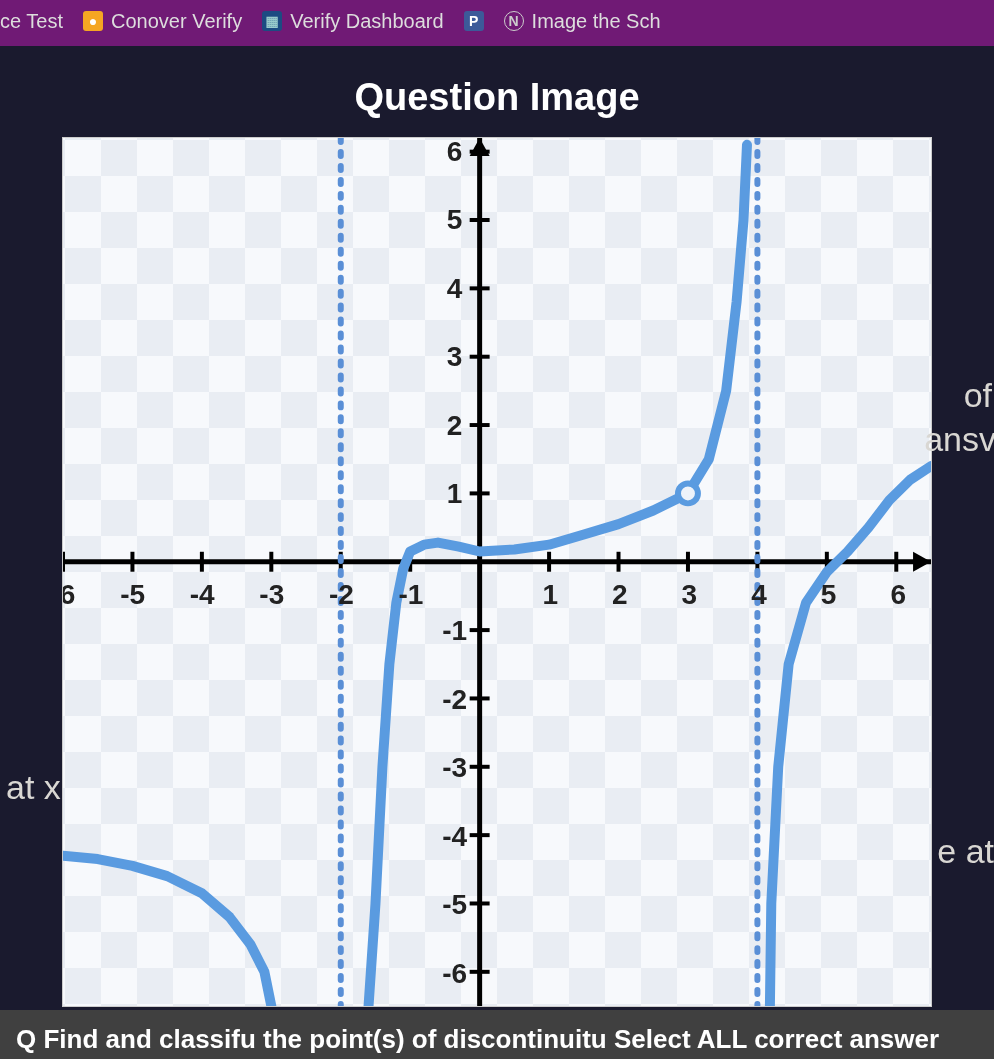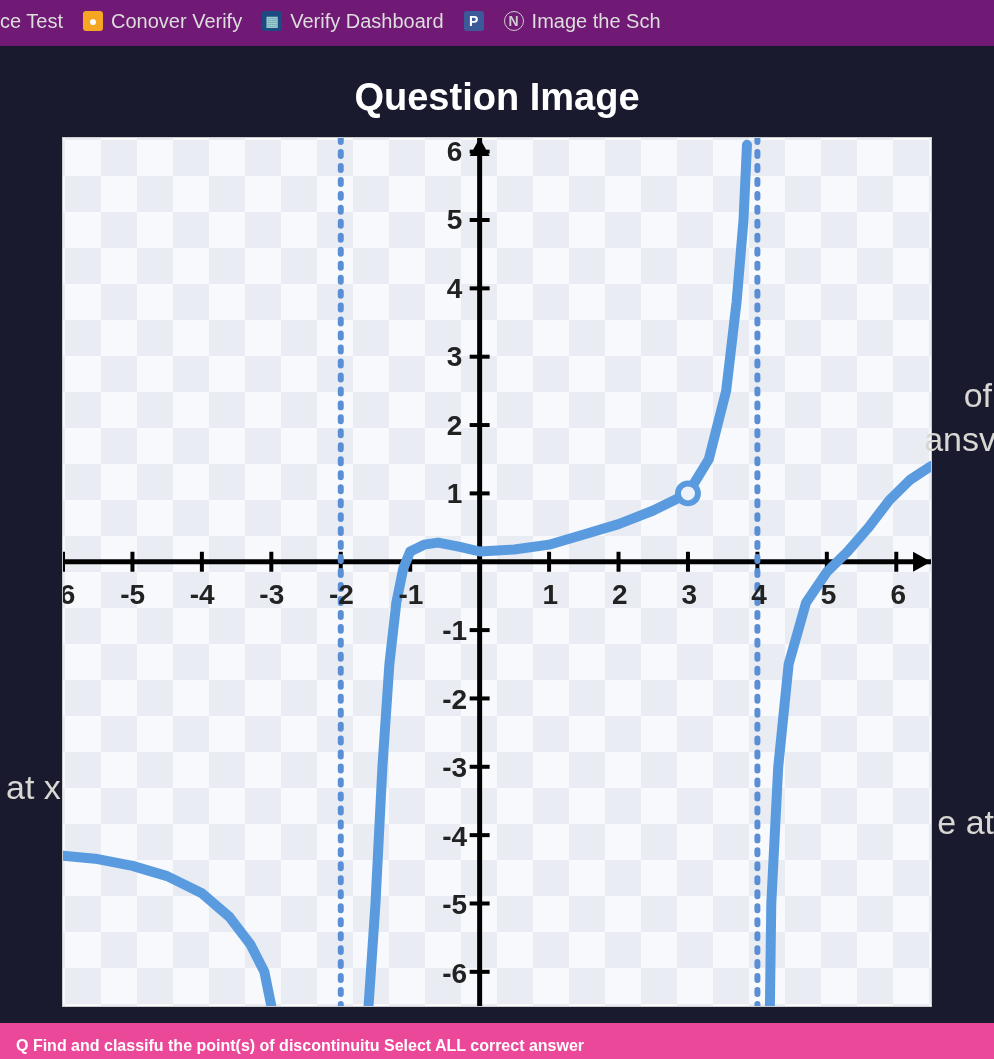--- a/index.html
+++ b/index.html
@@ -56,24 +56,24 @@
     font-size: 34px;
     font-weight: 500;
     font-family: Arial, sans-serif;
   }
   .footer-q {
     position: fixed;
     bottom: 0;
     left: 0;
     right: 0;
     color: #fff;
-    font-size: 16px;
+    font-size: 26px;
     font-weight: 600;
     padding: 14px 10px 4px 16px;
-    background: #ec4899;
+    background: #404040;
     white-space: nowrap;
     overflow: hidden;
   }
 </style>
 </head>
 <body>
 
 <div class="bookmark-bar">
   <div class="bm">
     <span>ce Test</span>
@@ -156,15 +156,15 @@
     <div class="tick-label" style="left: 391.6px; top: 287.717px;">2</div>
     <div class="tick-label" style="left: 391.6px; top: 219.213px;">3</div>
     <div class="tick-label" style="left: 391.6px; top: 150.709px;">4</div>
     <div class="tick-label" style="left: 391.6px; top: 82.2047px;">5</div>
     <div class="tick-label" style="left: 391.6px; top: 13.7008px;">6</div>
   </div>
 
 <div class="side-text" style="right:2px; top:340px;margin-top:36px;">of</div>
 <div class="side-text" style="right:-2px; top:420px;">ansv</div>
 <div class="side-text" style="left:6px; top:768px;">at x</div>
-<div class="side-text" style="right:0px; top:803px;">e at</div>
+<div class="side-text" style="right:0px; top:832px;">e at</div>
 
 <div class="footer-q">Q  Find and classifu the point(s) of discontinuitu  Select ALL correct answer</div>
 
 </body></html>

